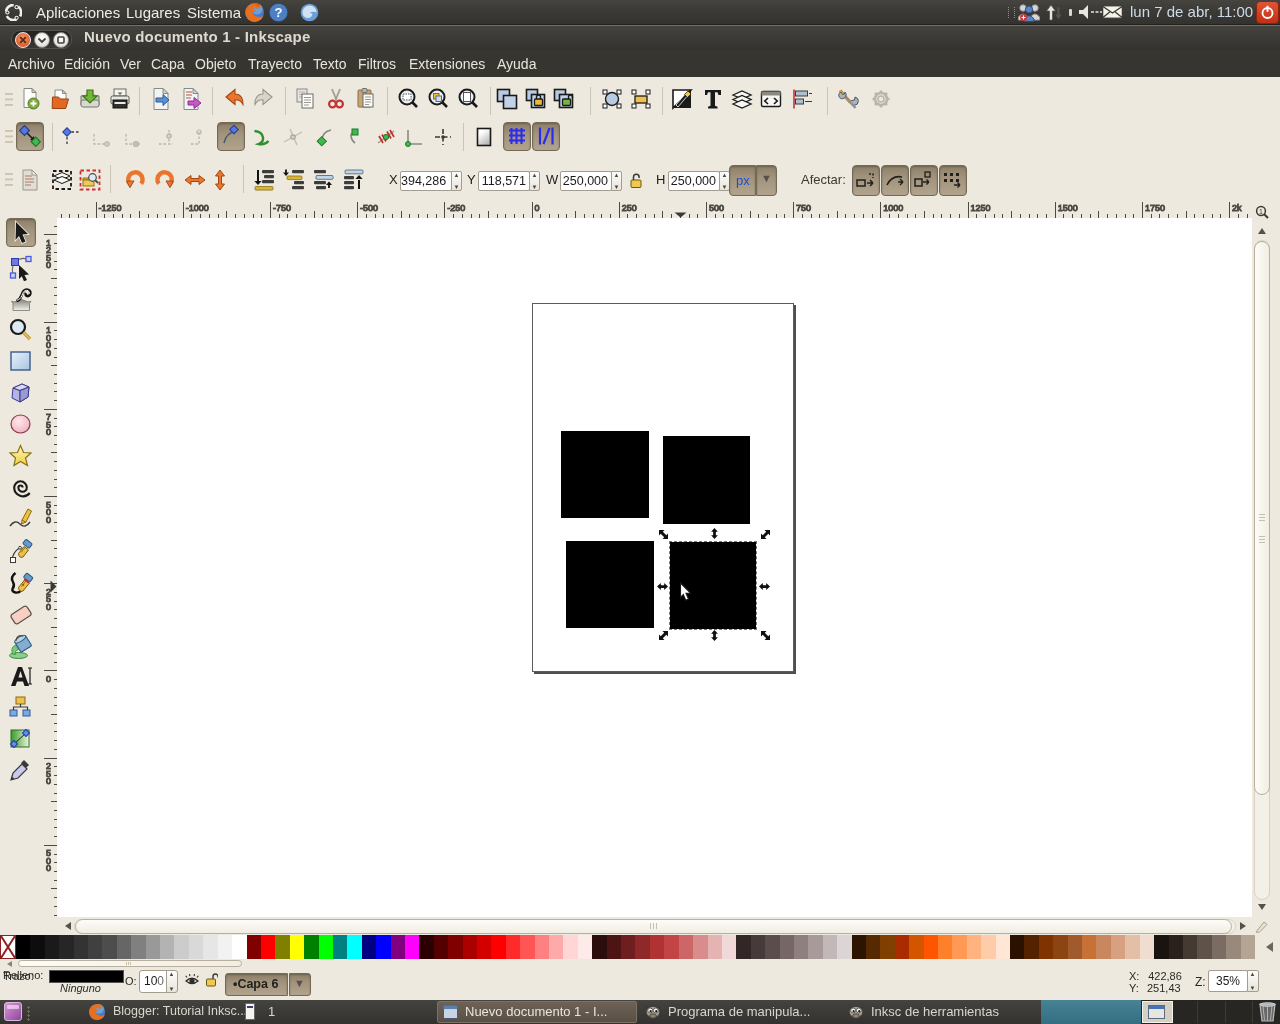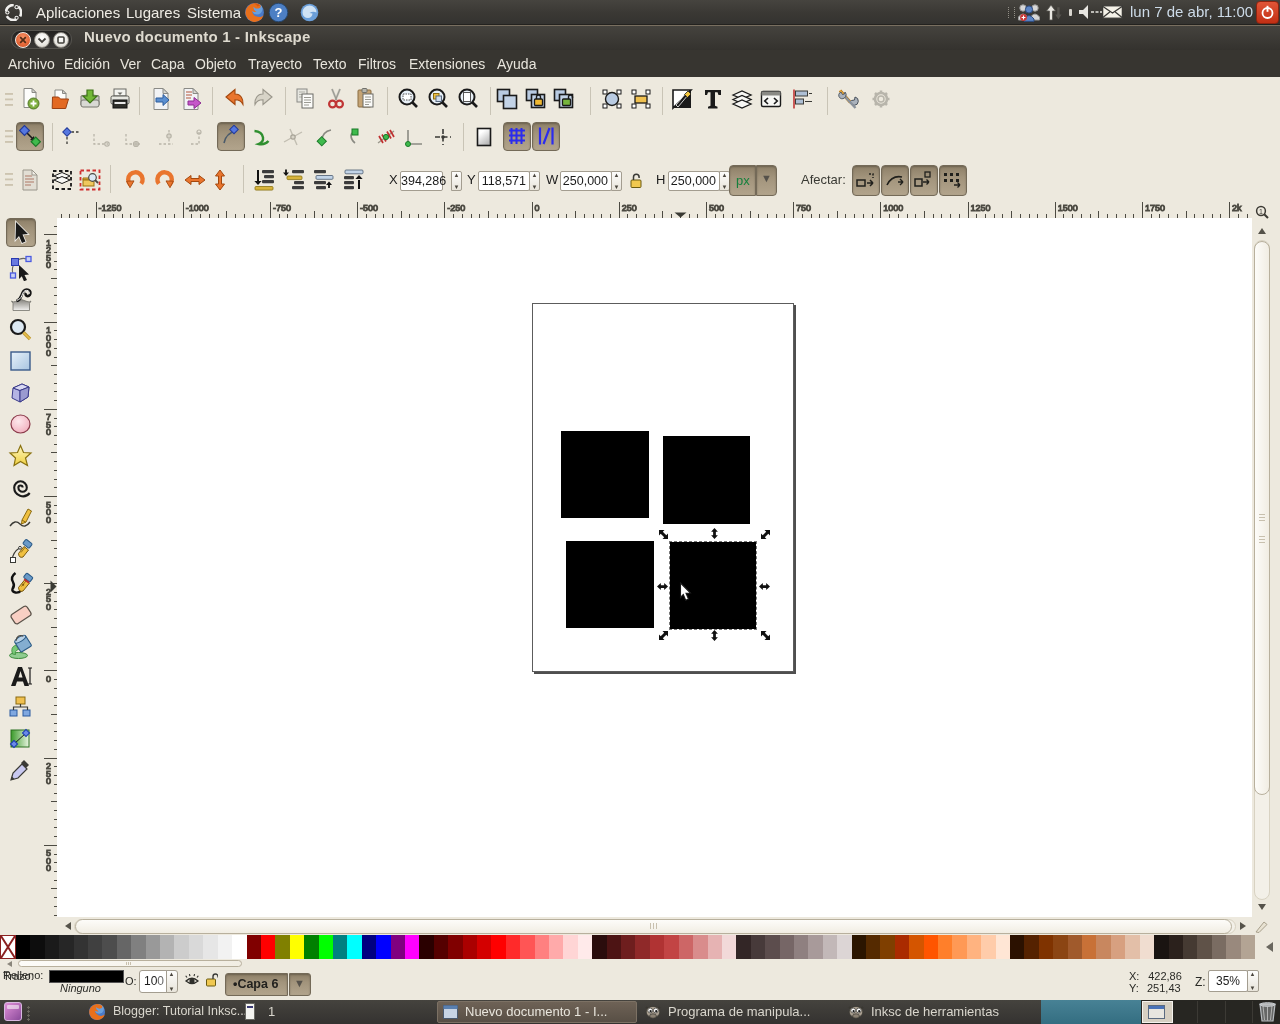--- a/index.html
+++ b/index.html
@@ -528,39 +528,39 @@
         <g fill="#3c3c3c">
           <rect x="2" y="8" width="10" height="3.2" rx="1"></rect>
           <rect x="2" y="13" width="10" height="3.2" rx="1"></rect>
           <rect x="2" y="18" width="10" height="3.2" rx="1"></rect>
         </g>
         <path d="M17 21 v-9" stroke="#111" stroke-width="2"></path>
         <path d="M17 7 l3.6 4 h-7.2z" fill="#111"></path>
       </svg>
 
   <span class="lbl" style="left:389px;top:9px">X</span>
-  <div class="field" style="left:400px;top:8px;width:43px;padding-right:17px">394,286</div>
+  <div class="field" style="left:400px;top:8px;width:52px;padding-right:17px">394,286</div>
       <div class="spin" style="left:451px;top:8px"></div>
   <span class="lbl" style="left:467px;top:9px">Y</span>
   <div class="field" style="left:478px;top:8px;width:52px;padding-right:3px">118,571</div>
       <div class="spin" style="left:529px;top:8px"></div>
   <span class="lbl" style="left:546px;top:9px">W</span>
   <div class="field" style="left:560px;top:8px;width:52px;padding-right:3px">250,000</div>
       <div class="spin" style="left:611px;top:8px"></div>
 
   <svg class="abs" style="left:629px;top:9px" width="14" height="17" viewBox="0 0 14 17">
         <rect x="2" y="8" width="10" height="7.5" rx="1" fill="#f0c850" stroke="#6a5a10"></rect>
         <path d="M4.5 8 v-3 a2.8 2.8 0 0 1 5.6 0 v1" fill="none" stroke="#3a3a36" stroke-width="1.5"></path>
       </svg>
   <span class="lbl" style="left:656px;top:9px">H</span>
   <div class="field" style="left:668px;top:8px;width:52px;padding-right:3px">250,000</div>
       <div class="spin" style="left:719px;top:8px"></div>
 
   <div class="pbtn" style="left:729px;top:2px;width:27px;height:31px;border-radius:4px 0 0 4px"></div>
-  <span class="abs" style="left:736px;top:10px;font-size:13px;color:#15803d">px</span>
+  <span class="abs" style="left:736px;top:10px;font-size:13px;color:#1d4ed8">px</span>
   <div class="pbtn" style="left:756px;top:2px;width:21px;height:31px;border-radius:0 4px 4px 0"></div>
   <span class="abs" style="left:761px;top:9px;font-size:11px;color:#55514a">▼</span>
   <span class="lbl" style="left:801px;top:9px;color:#3a3a34">Afectar:</span>
   <div class="pbtn" style="left:852px;top:2px;width:28px;height:31px"></div>
   <svg class="ic22" style="left:855px;top:6px">
         <rect x="2" y="11" width="8" height="6" fill="none" stroke="#20201c" stroke-width="1.5"></rect>
         <path d="M12 14 h6 M18 14 l-3 -3 m3 3 l-3 3" stroke="#20201c" stroke-width="1.5" fill="none"></path>
         <path d="M14 5 h4 v4" stroke="#20201c" stroke-width="1.5" fill="none" stroke-dasharray="2 1.5"></path>
       </svg>
   <div class="pbtn" style="left:881px;top:2px;width:28px;height:31px"></div>

